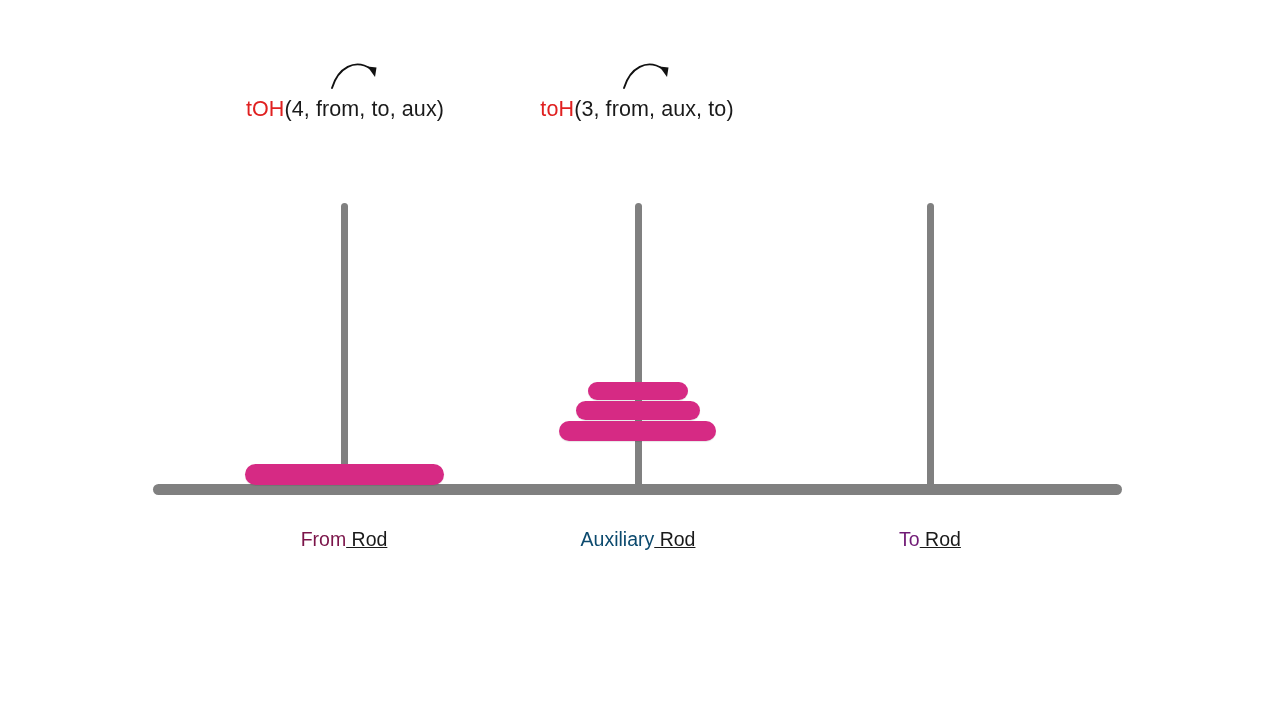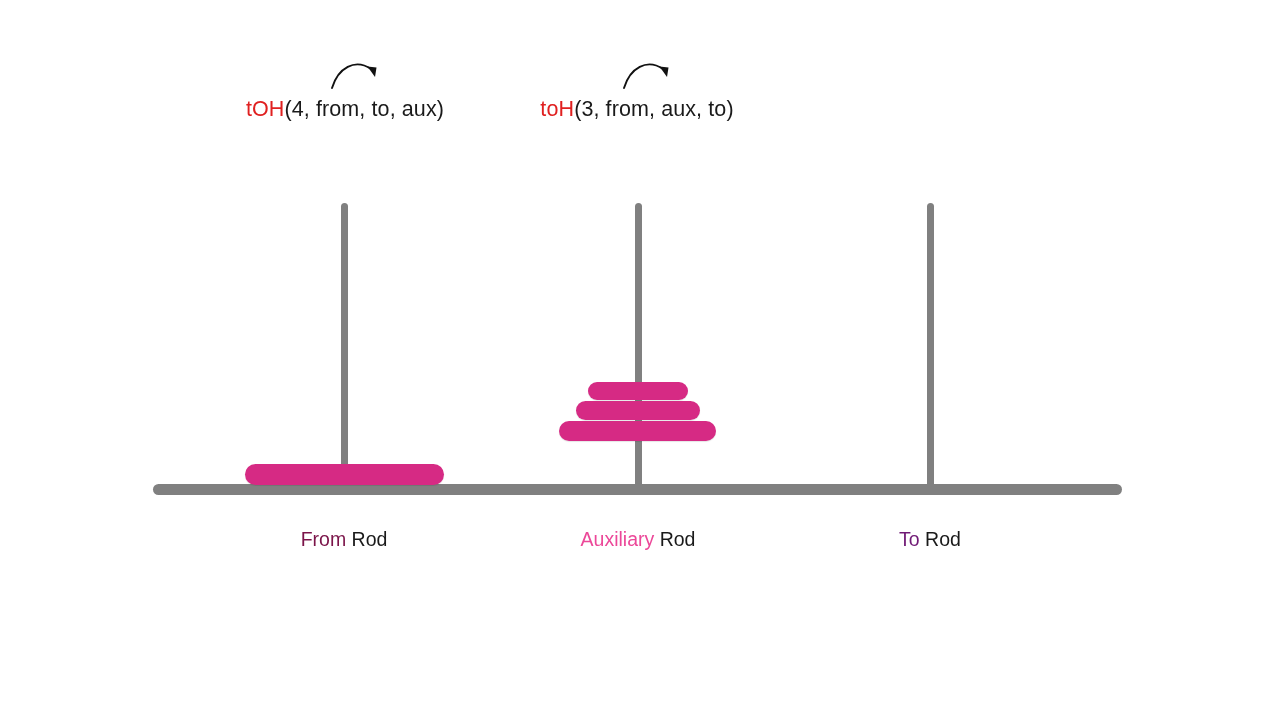--- a/index.html
+++ b/index.html
@@ -79,20 +79,21 @@
     font-size: 19.5px;
     white-space: nowrap;
     transform: translateX(-50%);
     color: #1a1a1a;
   }
   .caption-key {
     color: #7b1449;
   }
   .caption-word {
     color: #1a1a1a;
+    text-decoration: underline;
   }
 </style>
 </head>
 <body style="background: rgb(255, 255, 255);">
 
 <div id="stage" style="background: rgb(255, 255, 255);">
 
   <div class="call-frame" style="left:345px; top:55px;">
     <span class="call-arrow" style="left:12px; top:0px;">
       <svg width="56" height="36" viewBox="0 0 56 36" xmlns="http://www.w3.org/2000/svg">
@@ -127,20 +128,20 @@
 
   <div class="disk" style="left: 588px; top: 382px; width: 100px; height: 18px; background: rgb(214, 42, 132);"></div>
   <div class="disk" style="left: 576px; top: 401px; width: 124px; height: 19px; background: rgb(214, 42, 132);"></div>
   <div class="disk" style="left: 559px; top: 421px; width: 157px; height: 20px; background: rgb(214, 42, 132);"></div>
 
   <div class="rod-caption" style="left:344px; top:528px;">
     <span class="caption-key" style="color: rgb(123, 20, 73); text-align: right;">From</span><span class="caption-word" style="color: rgb(26, 26, 26);"> Rod</span>
   </div>
 
   <div class="rod-caption" style="left:638px; top:528px;">
-    <span class="caption-key" style="color: #ec4899;">Auxiliary</span><span class="caption-word" style="color: rgb(26, 26, 26);"> Rod</span>
+    <span class="caption-key" style="color: #0c4a6e;">Auxiliary</span><span class="caption-word" style="color: rgb(26, 26, 26);"> Rod</span>
   </div>
 
   <div class="rod-caption" style="left:930px; top:528px;">
     <span class="caption-key" style="color: #701a75;">To</span><span class="caption-word" style="color: rgb(26, 26, 26);"> Rod</span>
   </div>
 
 </div>
 
 </body></html>

